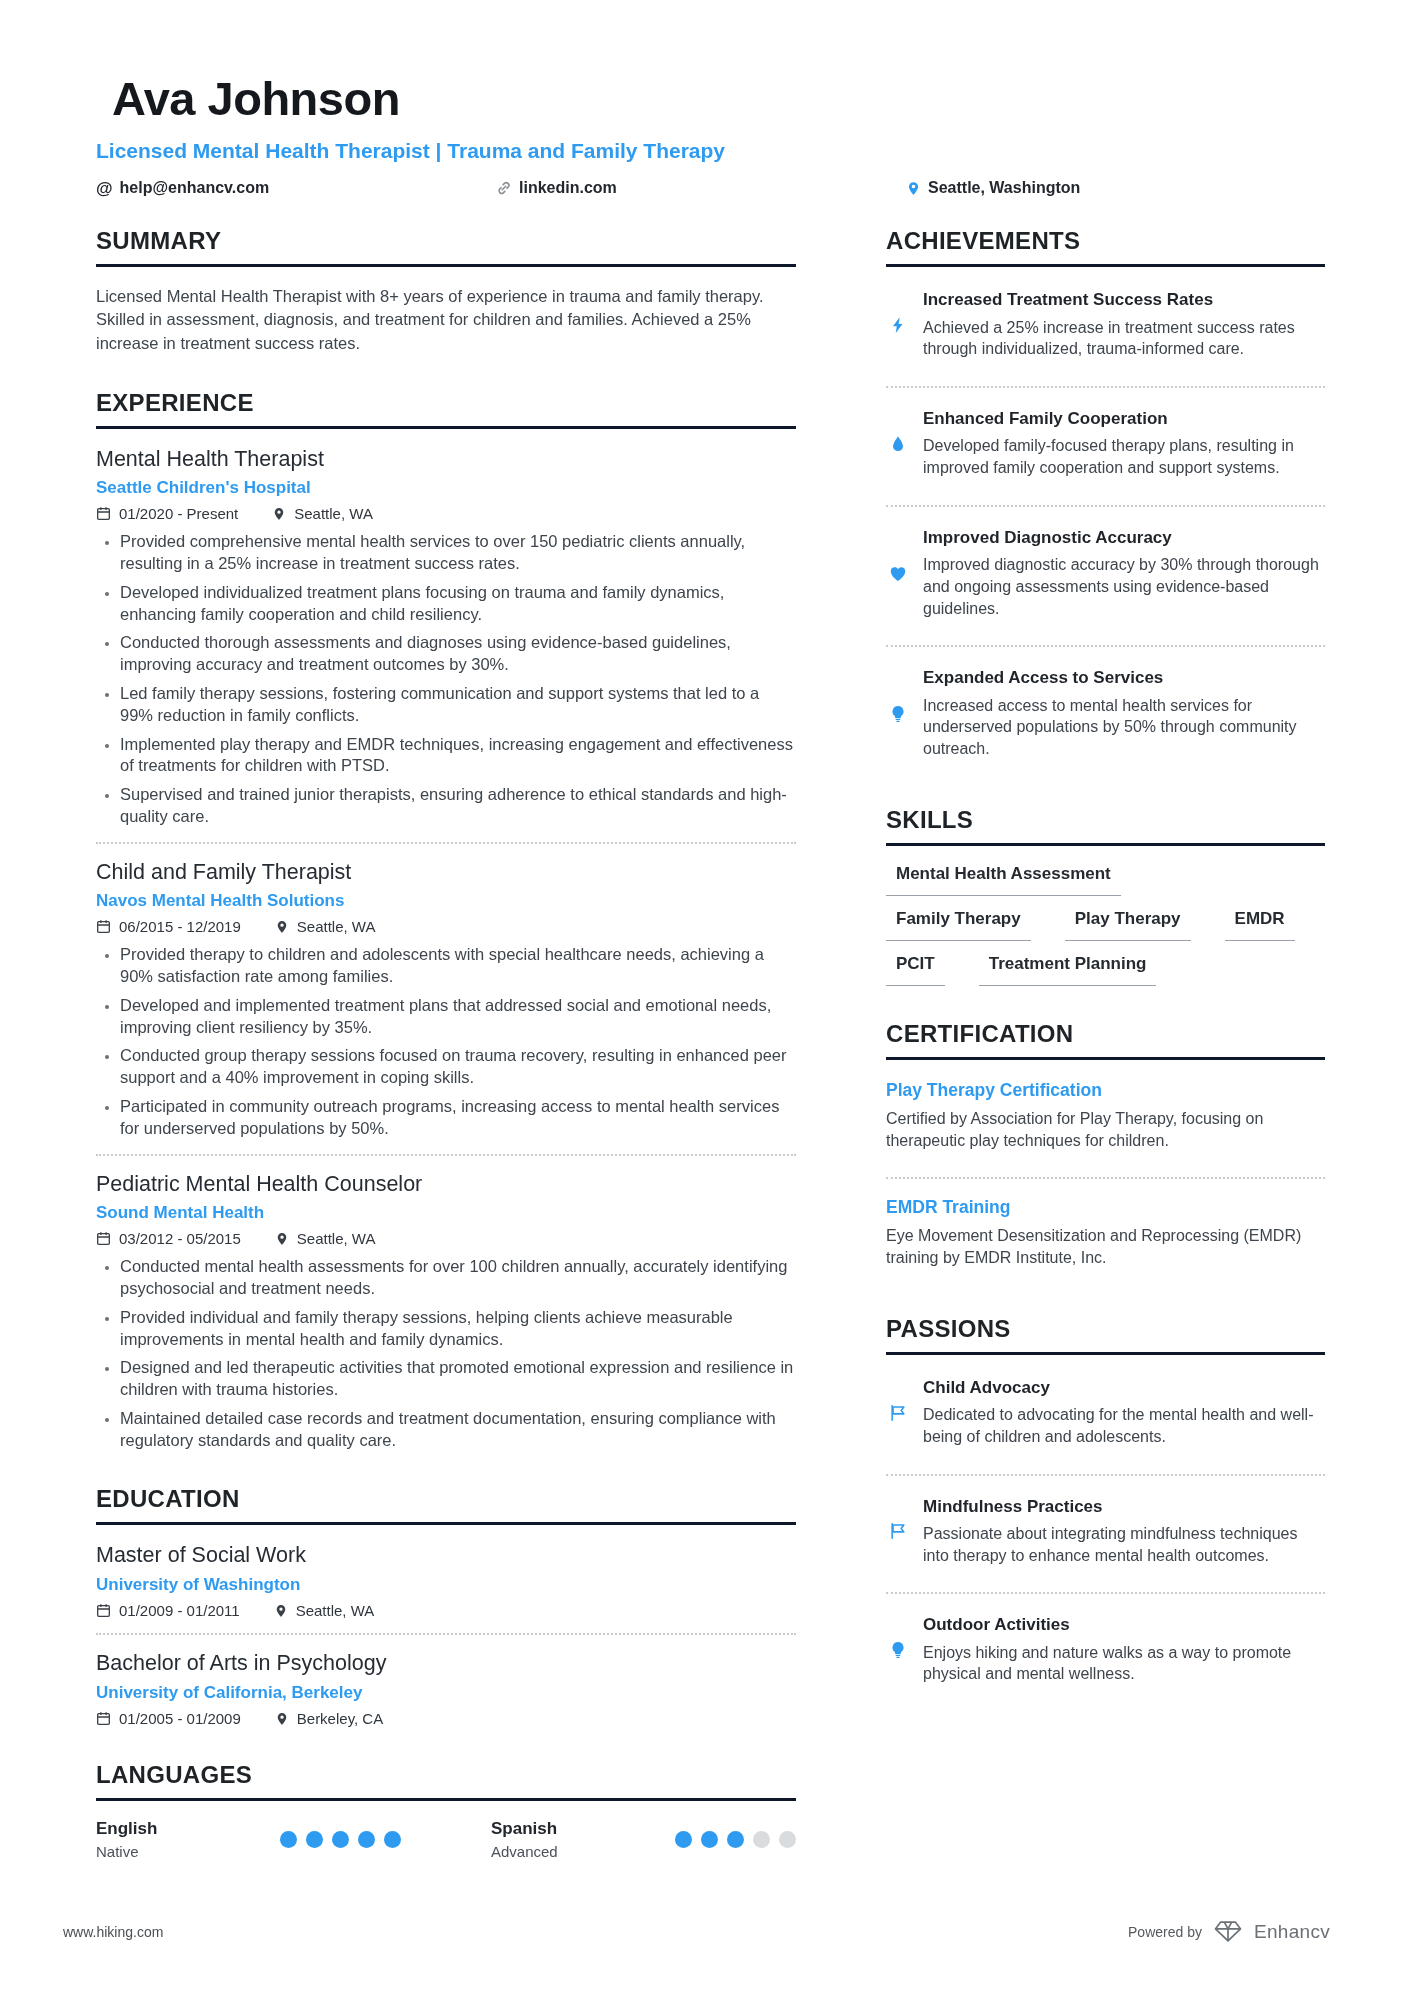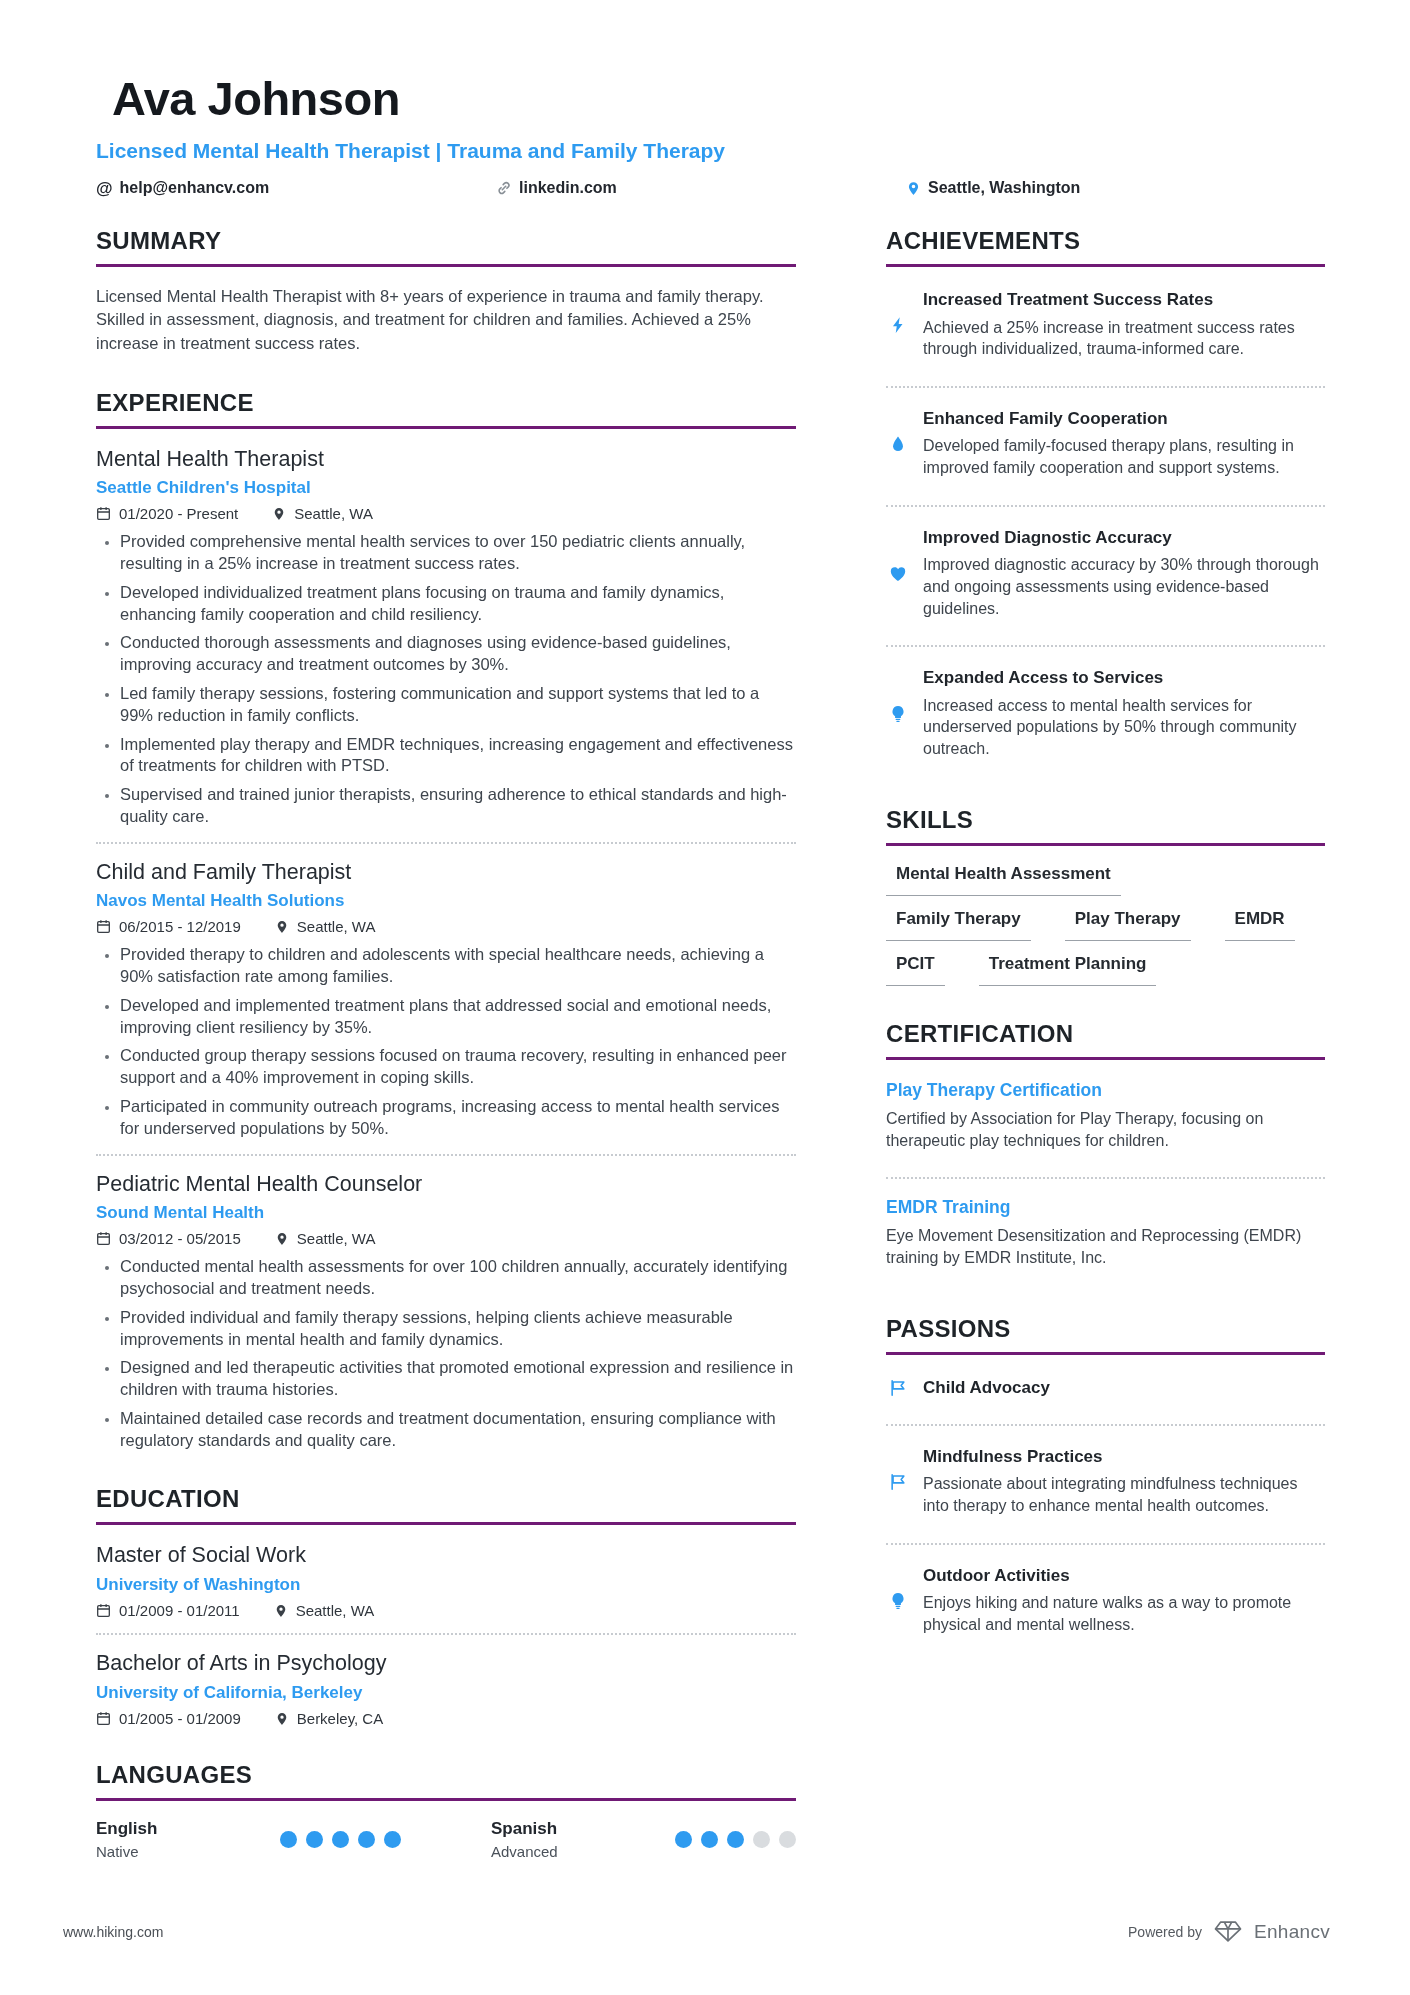--- a/index.html
+++ b/index.html
@@ -27,21 +27,21 @@
   .ic-gray{color:#888f96;}
   .ic-accent{color:#2e9bf0;}
   
   .columns{display:flex;gap:90px;margin-top:30px;}
   .col-left{width:700px;flex:0 0 auto;}
   .col-right{flex:1 1 auto;min-width:0;}
   section{margin-top:34px;}
   section:first-child{margin-top:0;}
   .sec-head{
     font-size:24px;font-weight:700;color:#1e2328;letter-spacing:0.3px;
-    padding-bottom:9px;border-bottom:3px solid #701a75;margin-bottom:18px;
+    padding-bottom:9px;border-bottom:3px solid #0f172a;margin-bottom:18px;
   }
   .body-text{font-size:16.5px;line-height:1.4;color:#3e454d;}
   .dotsep{border:none;border-top:2px dotted #c7cbd0;margin:14px 0 16px;}
   
   .role{font-size:21.5px;font-weight:400;color:#262c33;line-height:1.2;}
   .org{font-size:17px;font-weight:700;color:#2e9bf0;margin-top:6px;}
   .meta{display:flex;align-items:center;gap:8px;margin-top:7px;font-size:15px;color:#30363d;}
   .meta .gap{width:18px;}
   ul.bullets{margin:9px 0 0;padding-left:24px;}
   ul.bullets li{font-size:16.5px;line-height:1.32;color:#3e454d;margin-bottom:7px;}
@@ -379,20 +379,21 @@
 
         <div class="feat">
           <span class="fico icon">
               <svg width="18" height="18" viewBox="0 0 16 16" fill="none" stroke="currentColor" stroke-width="1.4" stroke-linejoin="round" stroke-linecap="round">
                 <path d="M2.8 1.6v12.8"></path>
                 <path d="M3.6 2.6h9.6l-2.4 3.1 2.4 3.1H3.6z"></path>
               </svg>
             </span>
           <div>
             <div class="feat-title">Child Advocacy</div>
+            <div class="feat-text">Dedicated to advocating for the mental health and well-being of children and adolescents.</div>
           </div>
         </div>
         <hr class="dotsep">
 
         <div class="feat">
           <span class="fico icon">
               <svg width="18" height="18" viewBox="0 0 16 16" fill="none" stroke="currentColor" stroke-width="1.4" stroke-linejoin="round" stroke-linecap="round">
                 <path d="M2.8 1.6v12.8"></path>
                 <path d="M3.6 2.6h9.6l-2.4 3.1 2.4 3.1H3.6z"></path>
               </svg>

